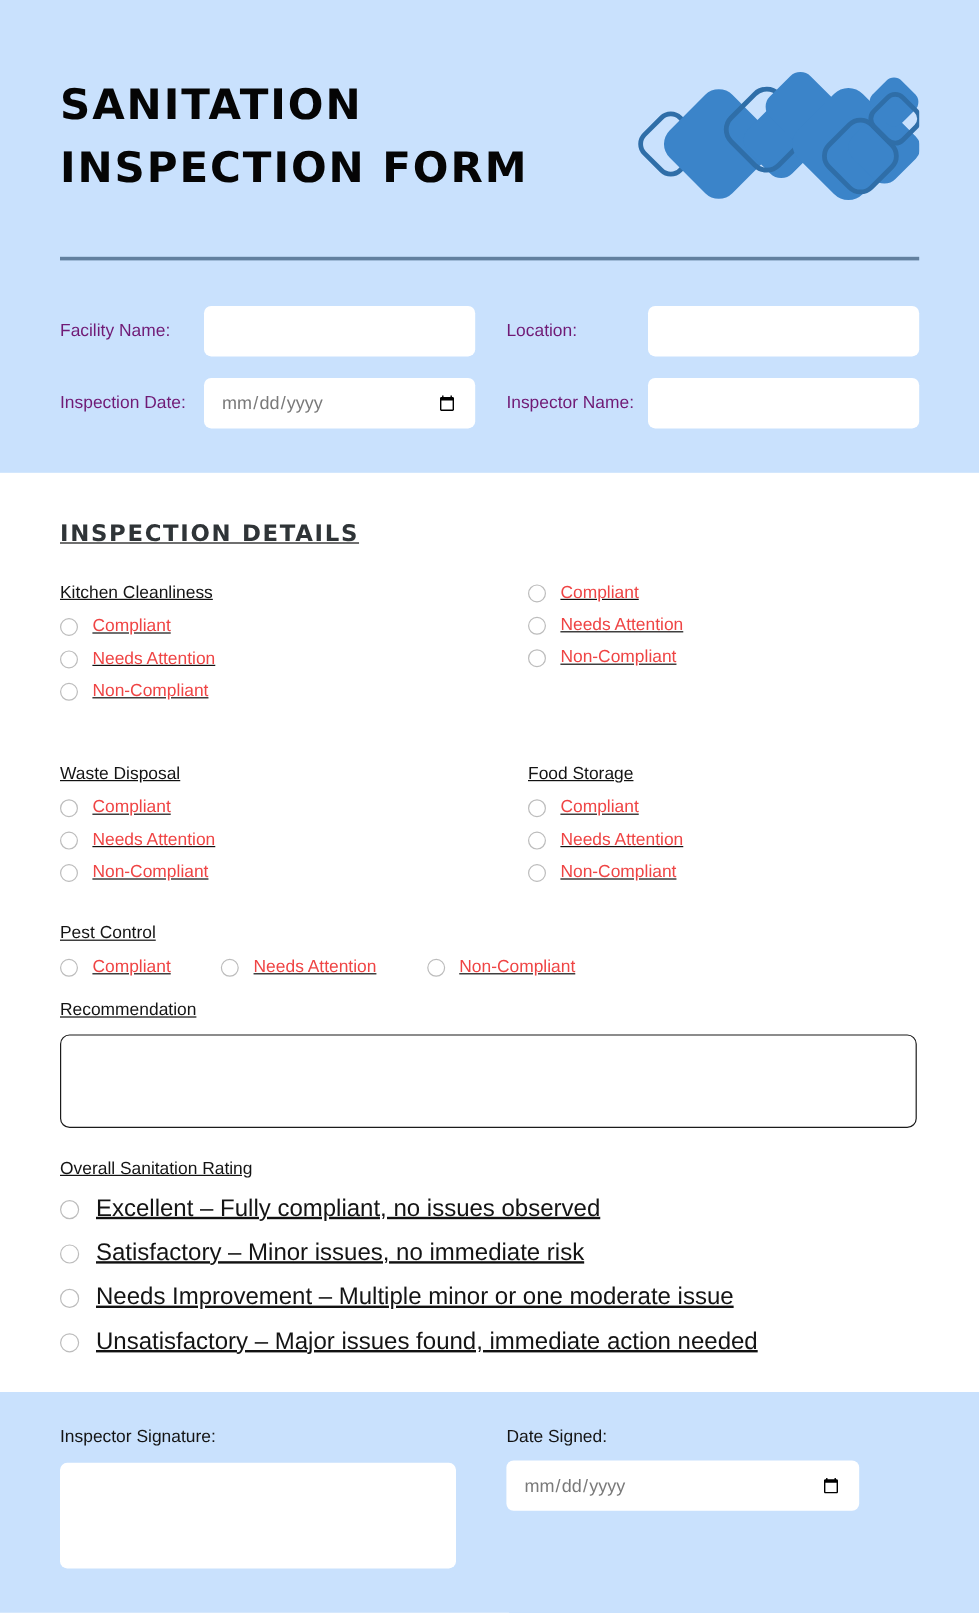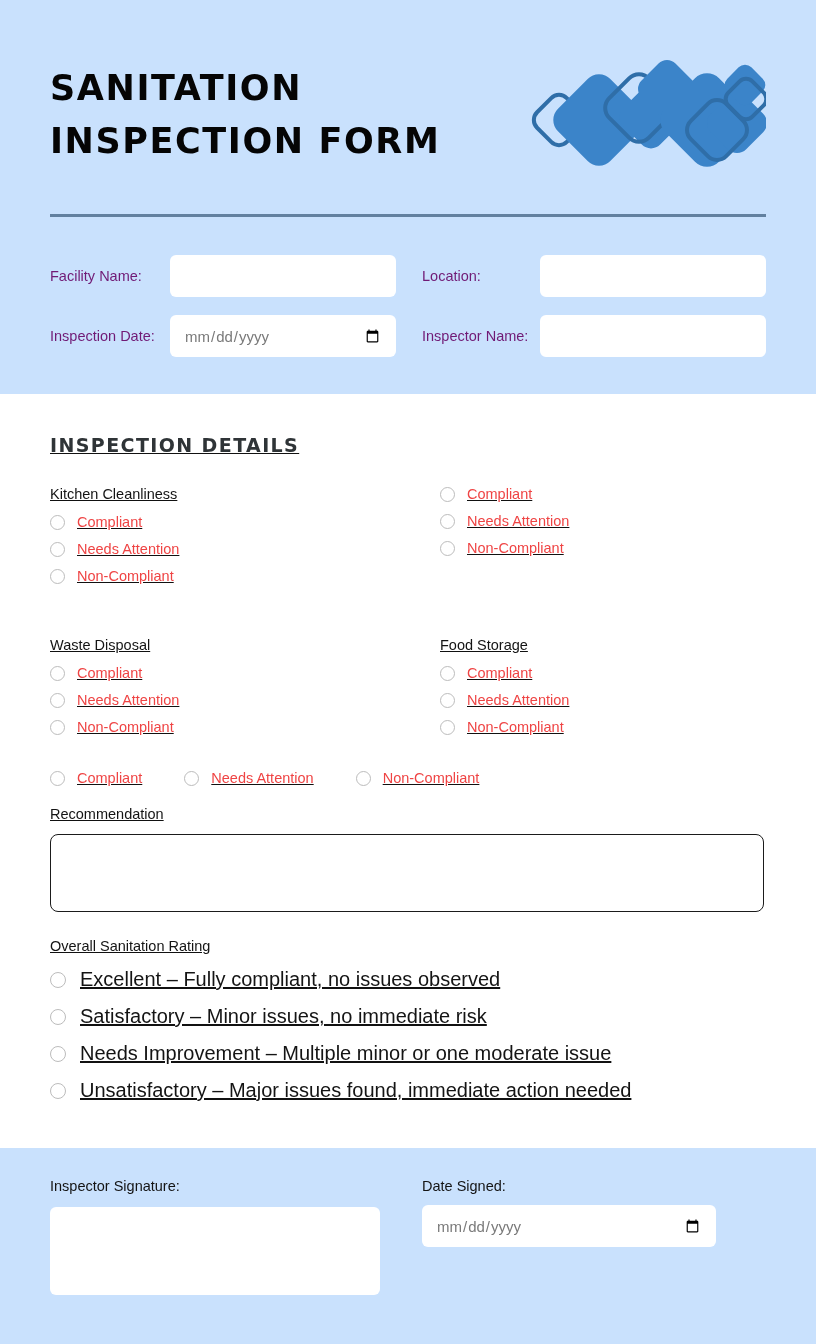--- a/index.html
+++ b/index.html
@@ -380,20 +380,21 @@
         </div>
         <div class="opt-row">
           <span class="radio-dot"></span>
           <span class="opt-label">Non-Compliant</span>
         </div>
       </div>
 
     </div>
 
     <div class="pest-block">
+      <div class="criterion-label">Pest Control</div>
       <div class="pest-options">
         <div class="opt-row">
           <span class="radio-dot"></span>
           <span class="opt-label">Compliant</span>
         </div>
         <div class="opt-row">
           <span class="radio-dot"></span>
           <span class="opt-label">Needs Attention</span>
         </div>
         <div class="opt-row">

